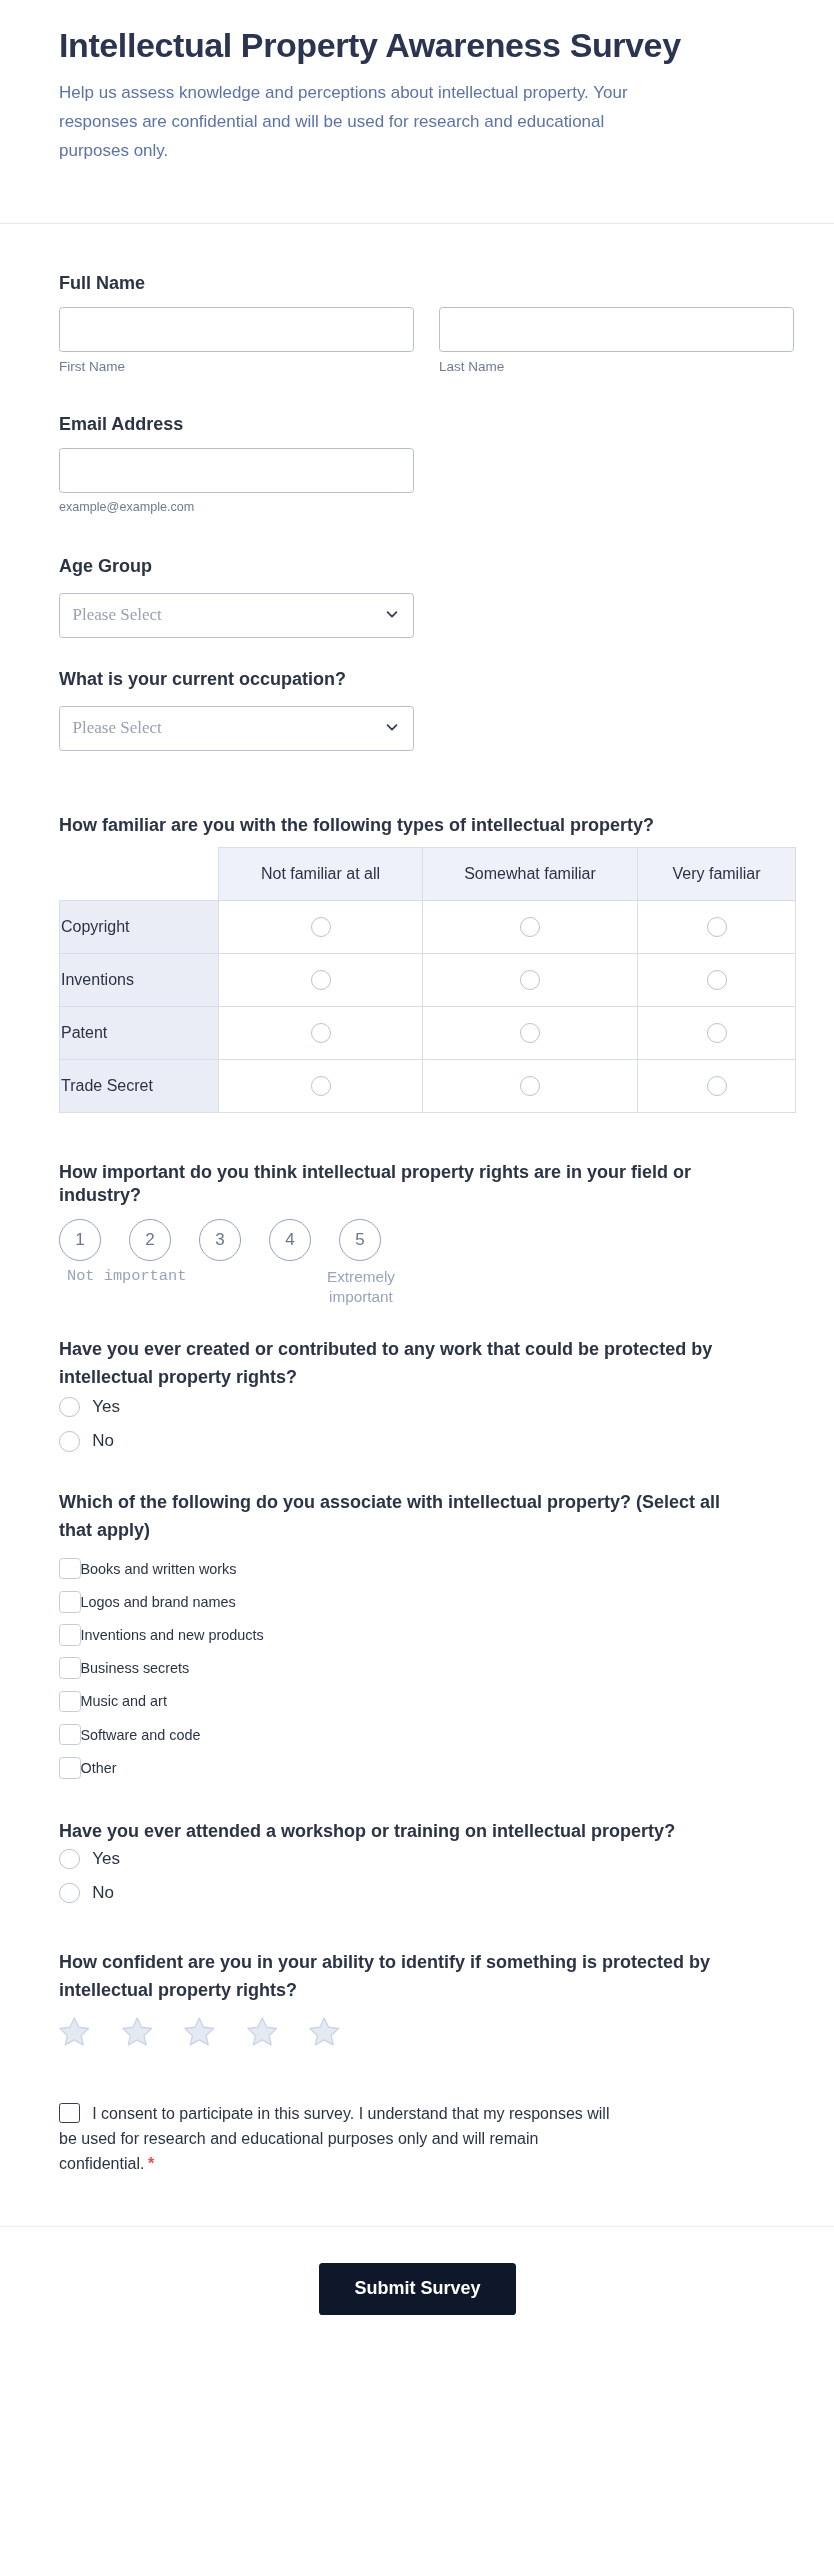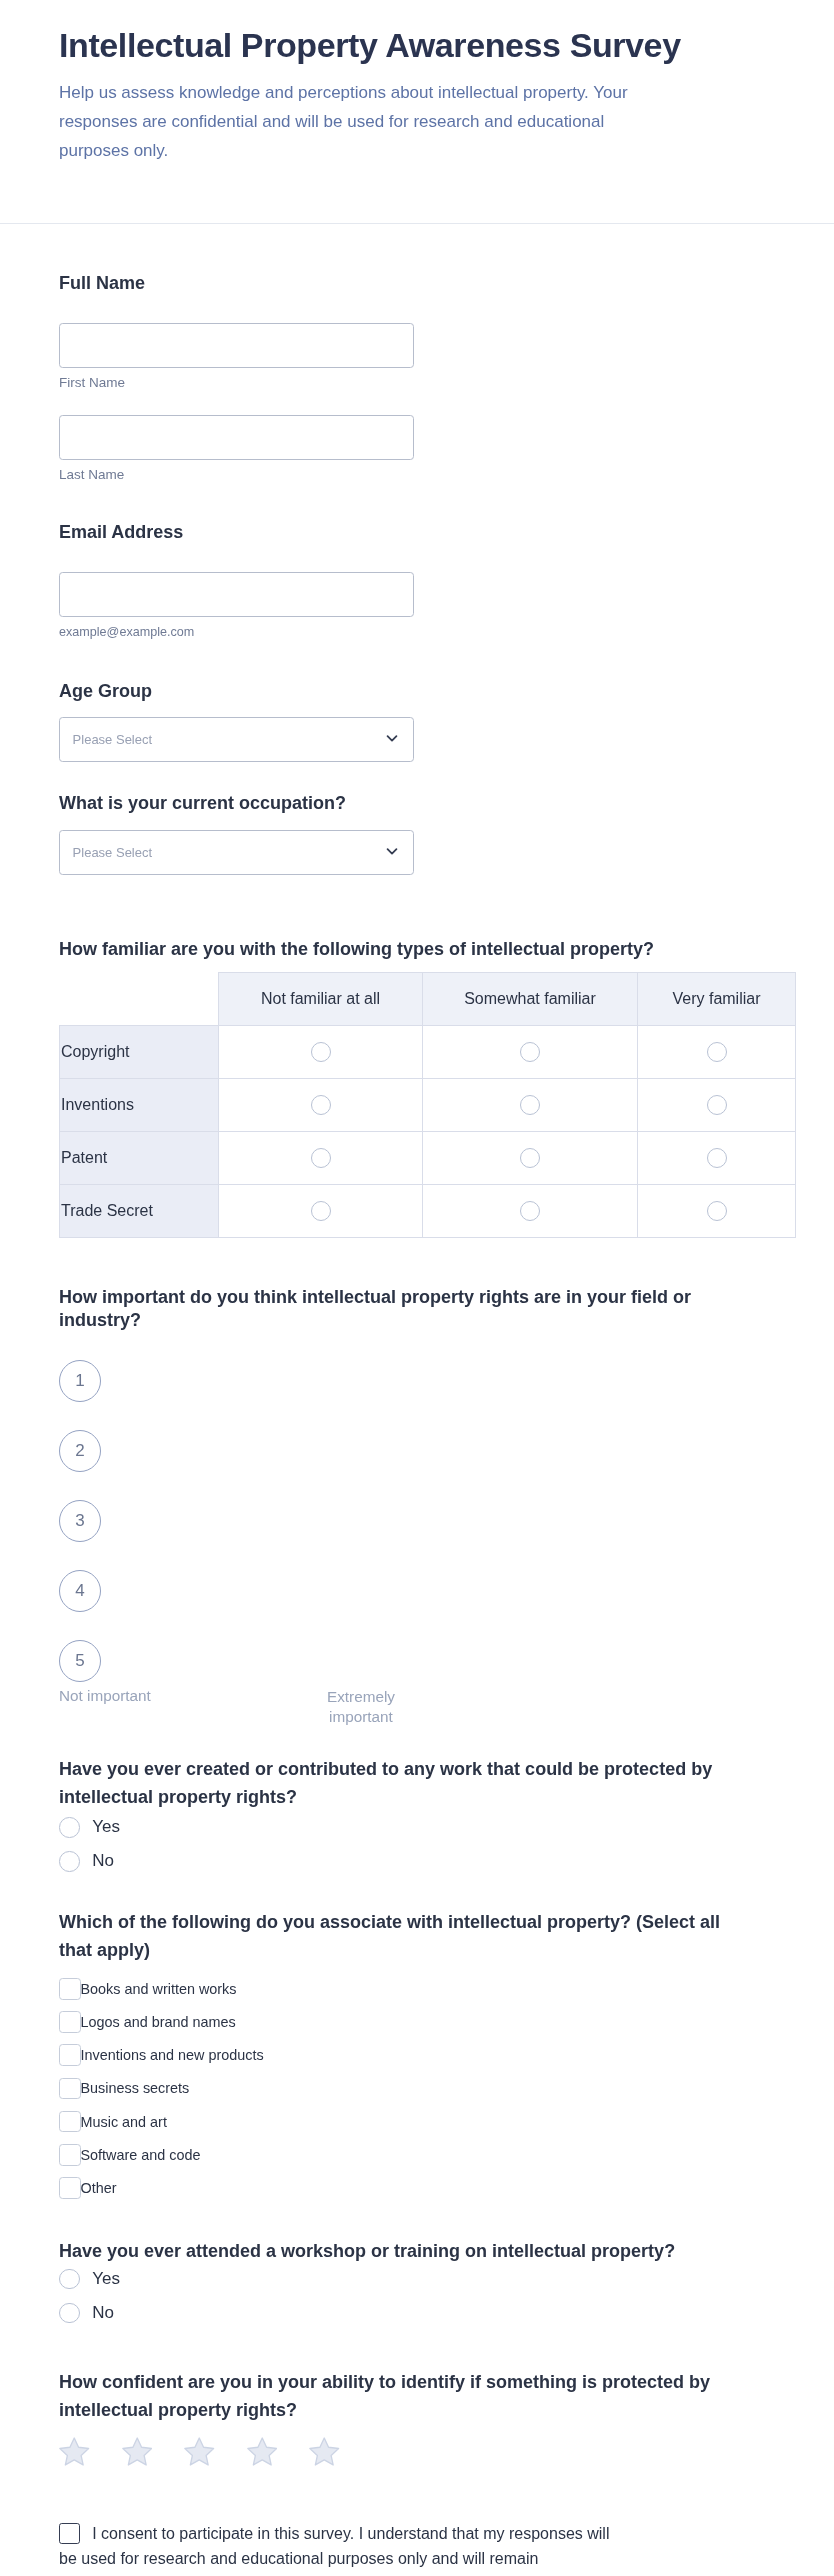--- a/index.html
+++ b/index.html
@@ -20,28 +20,28 @@
   .q-label { font-size:18px; font-weight:600; color:#2b3345; line-height:23px; max-width:682px; }
   .q-label.wrap2 { line-height:28px; }
   .row2 { display:flex; gap:25px; }
   .half { width:355px; }
   .text-input {
     width:100%; height:45px; border:0.9px solid #b6bdcc; border-radius:3.6px;
     background:#fff; font-size:17px; padding:0 10.8px; color:#2b3345; outline:none;
   }
   .sublabel { margin-top:7.2px; font-size:13.5px; color:#6f7a94; }
   .sublabel.small { font-size:12.6px; }
-  .gap18 { margin-top:28px;flex-direction:column; } .gap16 { margin-top:14.4px; } .gap14 { margin-top:6px; }
+  .gap18 { margin-top:12px; } .gap16 { margin-top:14.4px; } .gap14 { margin-top:6px; }
   .gap12 { margin-top:10.8px; }
   
   .select {
     width:355px; height:45px; border:0.9px solid #b6bdcc; border-radius:3.6px; background:#fff;
     display:flex; align-items:center; justify-content:space-between; padding:0 12.6px; cursor:pointer;
   }
-  .select .ph { font-size:13px; color:#98a0b3; }
+  .select .ph { font-size:17px; color:#98a0b3;font-family:Liberation Serif, serif; }
   
   table.matrix { border-collapse:collapse; width:736px; table-layout:fixed; }
   table.matrix th, table.matrix td {
     border:0.9px solid #d9dde9; height:53px; font-weight:500;
     font-size:16px; color:#2b3345; vertical-align:middle;
   }
   table.matrix th { background:#eef1f8; text-align:center; font-weight:500; }
   table.matrix th.corner { background:transparent; border:none; }
   table.matrix td.rowlabel { background:#eaedf6; text-align:left; padding-left:1px; }
   table.matrix td.cell { background:#fff; text-align:center; }
@@ -51,21 +51,21 @@
   }
   table.matrix .radio { width:20px; height:20px; }
   
   .scale-opts { display:flex; gap:28px; }
   .scale-circle {
     width:42px; height:42px; border:0.9px solid #94a2c2; border-radius:50%;
     display:flex; align-items:center; justify-content:center;
     font-size:17px; color:#6b7690; cursor:pointer; background:#fff;
   }
   .scale-labels { position:relative; margin-top:5.4px; height:41px; font-size:15.3px; color:#99a4ba; }
-  .scale-labels .minl { position:absolute; left:0; top:0; }
+  .scale-labels .minl { position:absolute; left:8px; top:0;font-family:Liberation Mono, monospace; }
   .scale-labels .maxl { position:absolute; left:302px; top:0; transform:translateX(-50%); width:99px; text-align:center; line-height:20px; }
   
   .opt-row { display:flex; align-items:center; margin-bottom:13.5px; }
   .opt-row .opt-label { margin-left:12.6px; font-size:17px; color:#2b3345; font-weight:500; }
   .checkbox {
     display:inline-block; width:21.5px; height:21.5px; border:0.9px solid #c6cdda;
     border-radius:3.6px; background:#fff; cursor:pointer; flex:none;
   }
   .chk-row { margin-bottom:11.7px; display:flex; align-items:center; }
   

